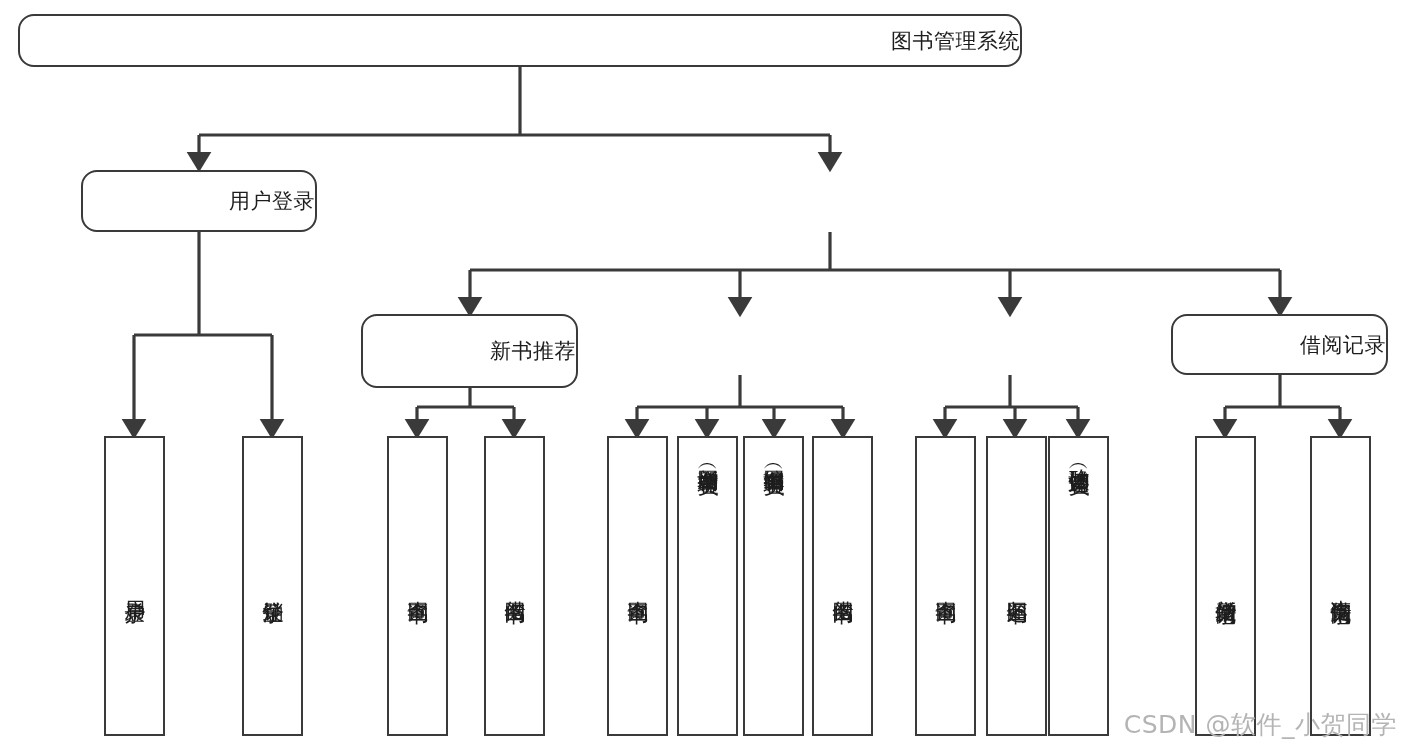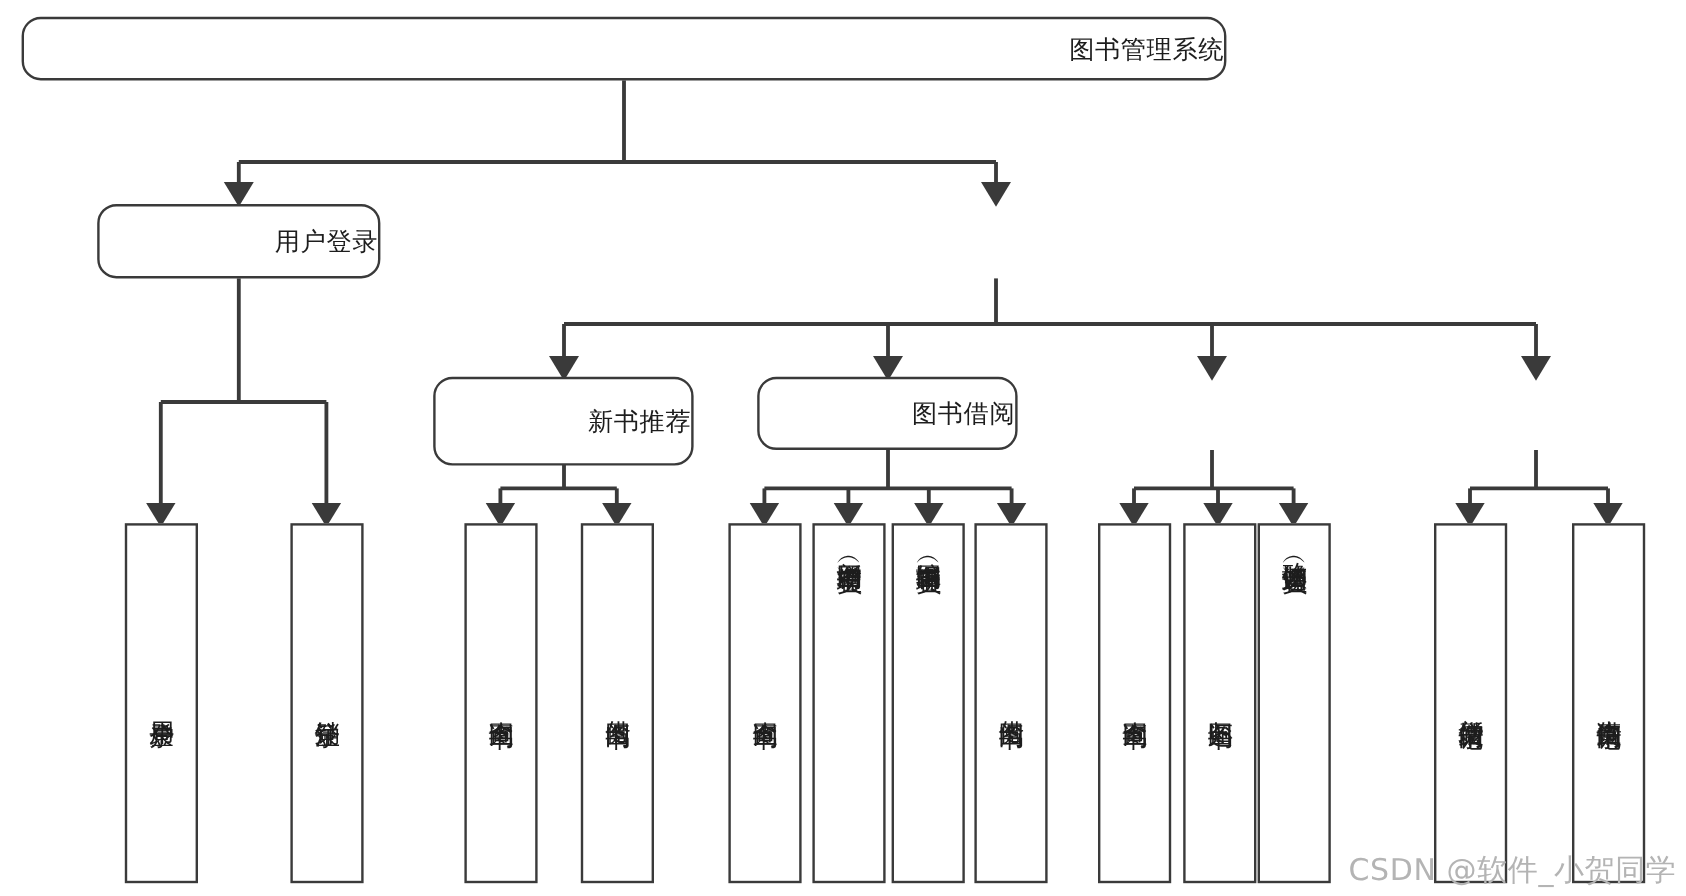--- a/index.html
+++ b/index.html
@@ -126,22 +126,22 @@
     <span>图书管理系统</span>
   </div>
 
   <div class="node horiz" style="left:81px; top:170px; width:236px; height:62px;">
     <span>用户登录</span>
   </div>
 
   <div class="node horiz" style="left:361px; top:314px; width:217px; height:74px;">
     <span>新书推荐</span>
   </div>
-  <div class="node horiz" style="left:631px; top:314px; width:217px; height:61px;">
-    <span>图书借阅</span>
+  <div class="node horiz" style="left:1171px; top:314px; width:217px; height:61px;">
+    <span>借阅记录</span>
   </div>
 
   <div class="node vert centered" style="left:104px; top:436px; width:61px; height:300px;">
     <span class="vlabel">用户登录</span>
   </div>
   <div class="node vert centered" style="left:242px; top:436px; width:61px; height:300px;">
     <span class="vlabel">注销登录</span>
   </div>
 
   <div class="node vert centered" style="left:387px; top:436px; width:61px; height:300px;">

